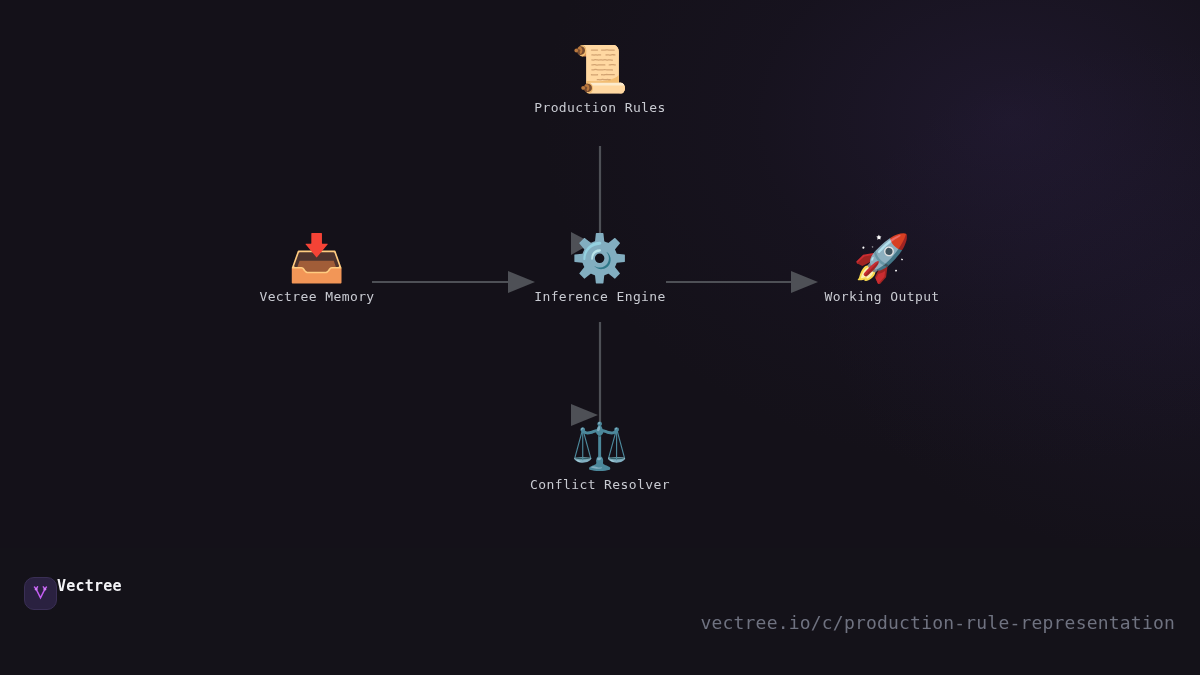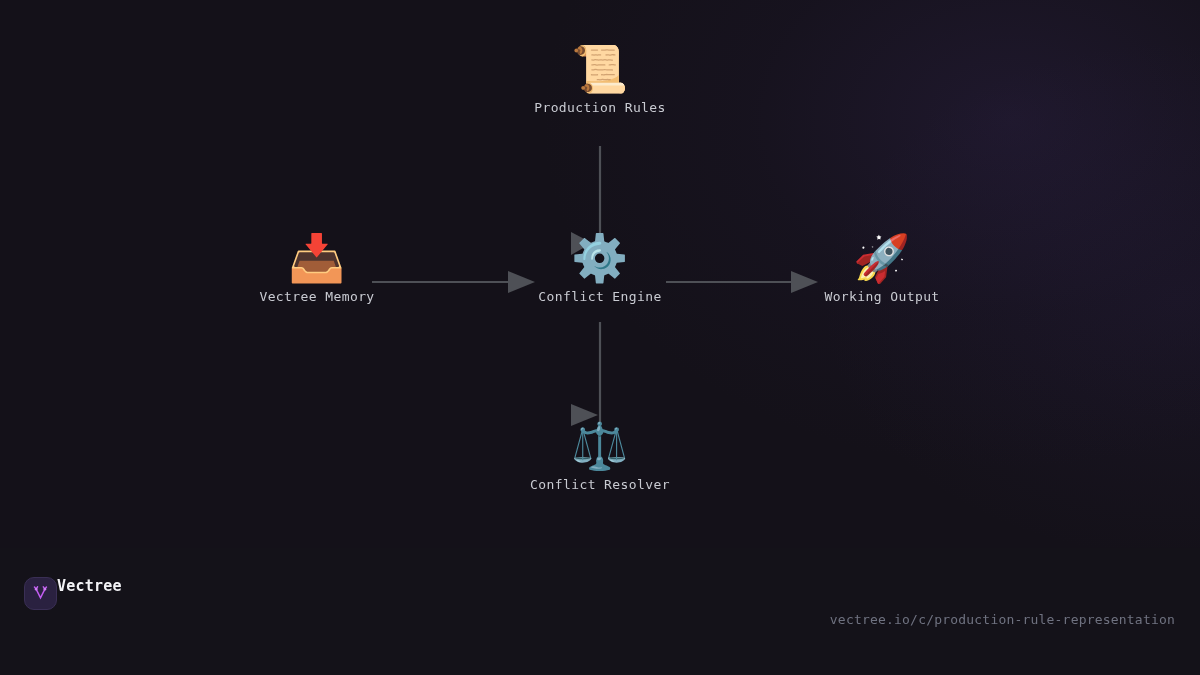--- a/index.html
+++ b/index.html
@@ -83,21 +83,21 @@
     font-family:"DejaVu Sans Mono","Liberation Mono",monospace;
     font-size:15px;
     font-weight:bold;
     color:#f3f3f6;
     letter-spacing:0.2px;
   }
   #footer-url {
     position:absolute;
     right:25px; top:64px;
     font-family:"DejaVu Sans Mono","Liberation Mono",monospace;
-    font-size:13px;
+    font-size:18px;
     color:#6f7280;
     letter-spacing:0.2px;
     white-space:nowrap;
   }
 </style>
 </head>
 <body>
 
 <div id="root">
 
@@ -131,21 +131,21 @@
       <div class="nlabel">Production Rules</div>
     </div>
 
     <div class="node" style="left:317px; top:267px;">
       <div class="glyph">📥</div>
       <div class="nlabel">Vectree Memory</div>
     </div>
 
     <div class="node" style="left:600px; top:267px;">
       <div class="glyph">⚙️</div>
-      <div class="nlabel">Conflict Engine</div>
+      <div class="nlabel">Inference Engine</div>
     </div>
 
     <div class="node" style="left:882px; top:267px;">
       <div class="glyph">🚀</div>
       <div class="nlabel">Working Output</div>
     </div>
 
     <div class="node" style="left:600px; top:455px;">
       <div class="glyph">⚖️</div>
       <div class="nlabel">Conflict Resolver</div>

